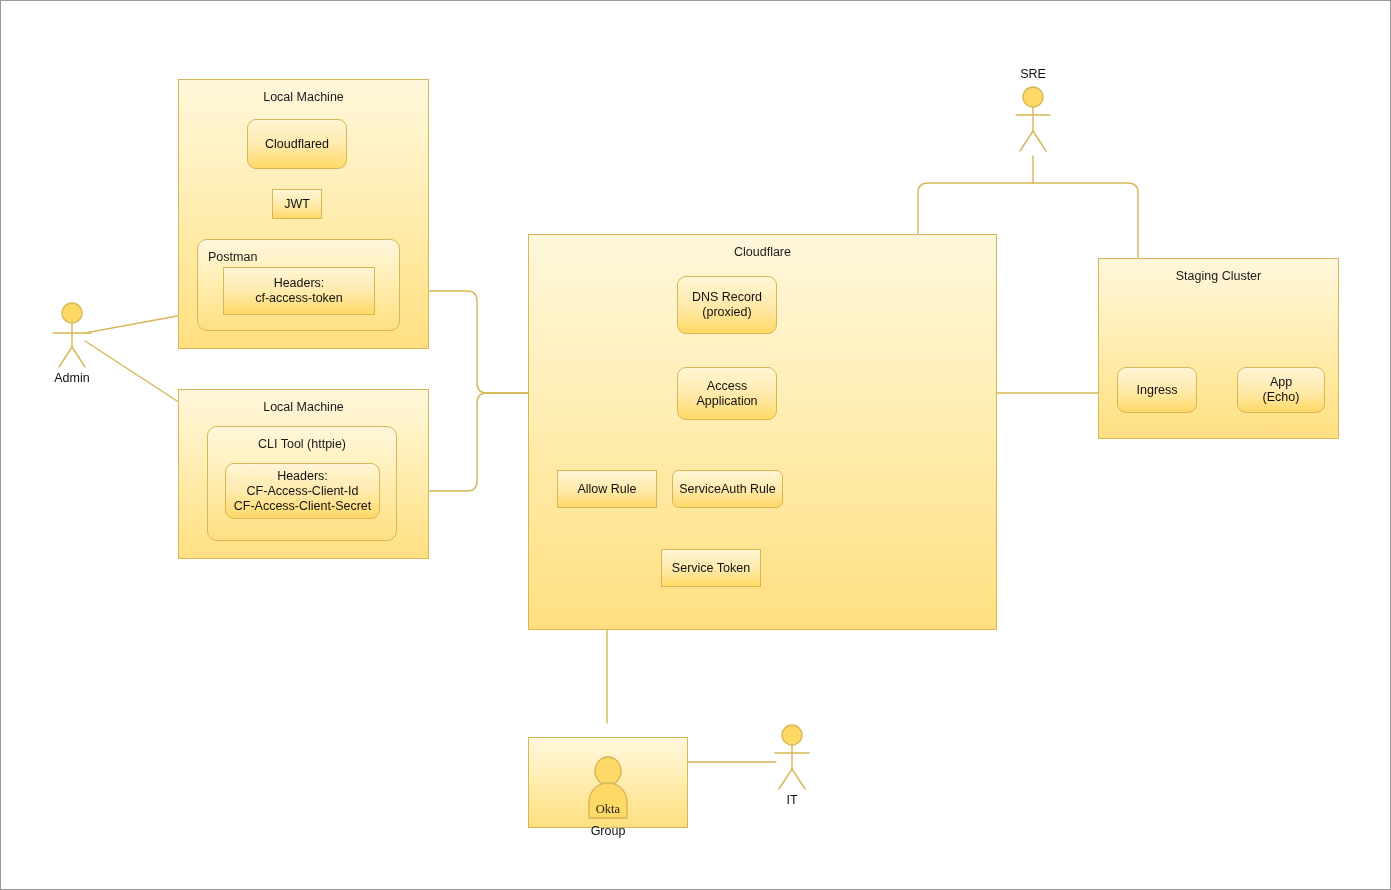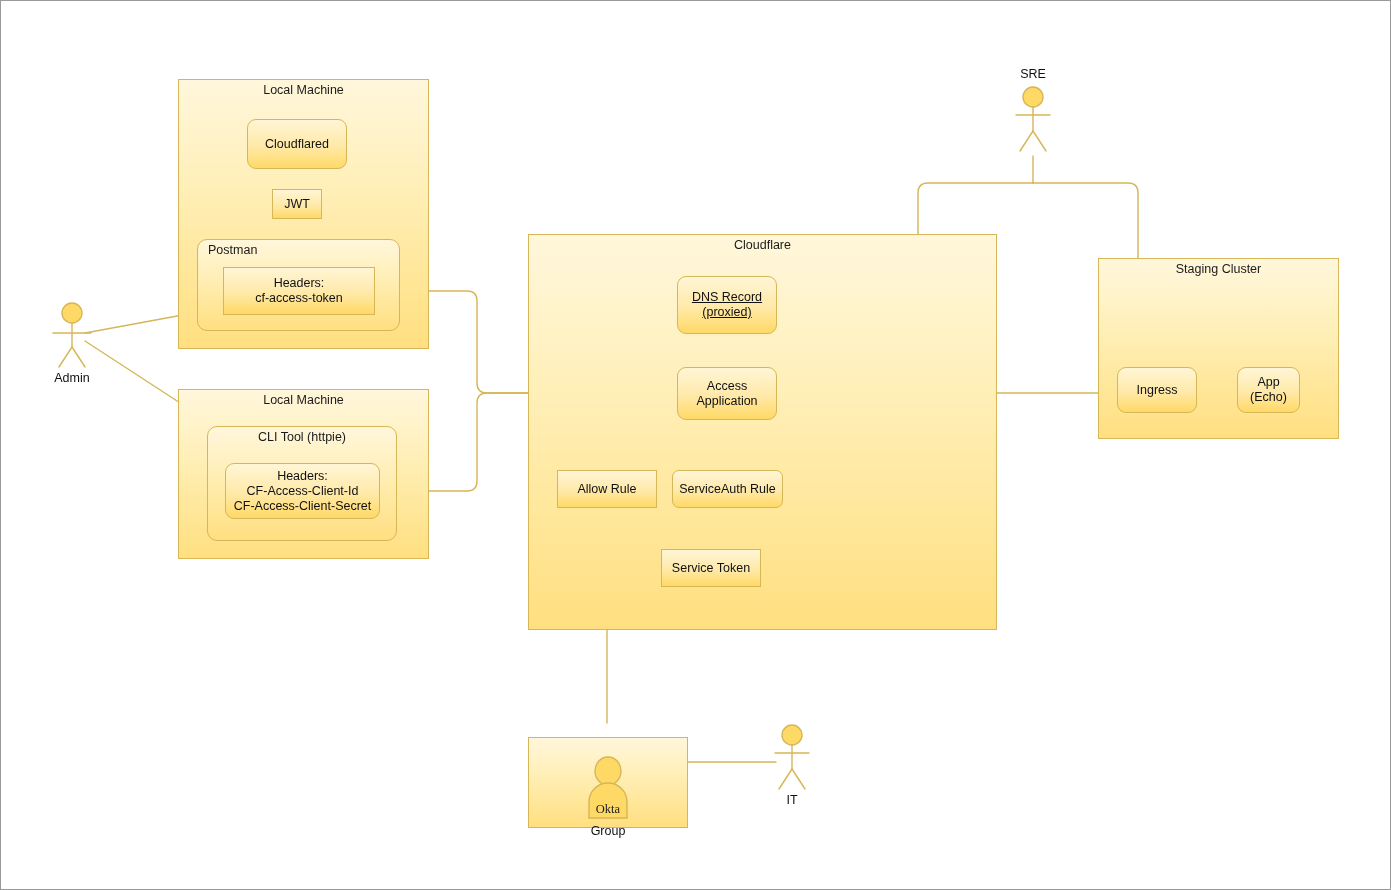--- a/index.html
+++ b/index.html
@@ -6,21 +6,21 @@
   body{font-family:"Liberation Sans","DejaVu Sans",sans-serif;}
   #page{position:relative;width:1391px;height:890px;background:#ffffff;
         box-sizing:border-box;border:1px solid #9a9a9a;overflow:hidden;}
   #canvas{position:absolute;left:8px;top:8px;width:1373px;height:872px;}
   svg#wires{position:absolute;left:0;top:0;width:1391px;height:890px;pointer-events:none;}
 
   
   .cont{position:absolute;box-sizing:border-box;border:1px solid #d6b656;
         background:linear-gradient(180deg,#fff7dc 0%,#ffeeb3 45%,#ffdf80 100%);}
   .cont.rounded{border-radius:10px;}
-  .cont > .ctitle{position:absolute;left:0;right:0;top:2px;text-align:center;
+  .cont > .ctitle{position:absolute;left:0;right:0;top:9px;text-align:center;
         font-size:12.5px;color:#1a1a1a;line-height:16px;}
   .cont > .ctitle.left{text-align:left;left:10px;right:auto;}
   .cont > .cfoot{position:absolute;left:0;right:0;bottom:10px;text-align:center;
         font-size:12.5px;color:#1a1a1a;font-family:Liberation Serif, serif;}
 
   
   .node{position:absolute;box-sizing:border-box;border:1px solid #d6b656;
         background:linear-gradient(180deg,#fff6d6 0%,#ffe9a8 55%,#ffd966 100%);
         display:flex;align-items:center;justify-content:center;text-align:left;
         font-size:12.5px;color:#111;line-height:15px;padding:14px 6px;}
@@ -105,21 +105,21 @@
   <div class="node r" style="left:224px;top:462px;width:155px;height:56px;flex-direction:column;">
     <span>Headers:</span>
     <span>CF-Access-Client-Id</span>
     <span>CF-Access-Client-Secret</span>
   </div>
 
   <div class="cont" style="left:527px;top:233px;width:469px;height:396px;">
     <div class="ctitle">Cloudflare</div>
   </div>
 
-  <div class="node r" style="left:676px;top:275px;width:100px;height:58px;flex-direction:column;text-decoration:underline;">
+  <div class="node r" style="left:676px;top:275px;width:100px;height:58px;flex-direction:column;">
     <span>DNS Record</span>
     <span>(proxied)</span>
   </div>
 
   <div class="node r" style="left:676px;top:366px;width:100px;height:53px;flex-direction:column;">
     <span>Access</span>
     <span>Application</span>
   </div>
 
   <div class="node" style="left:556px;top:469px;width:100px;height:38px;">Allow Rule</div>
@@ -127,21 +127,21 @@
   <div class="node" style="left:671px;top:469px;width:111px;height:38px;border-radius:7px;">ServiceAuth Rule</div>
 
   <div class="node" style="left:660px;top:548px;width:100px;height:38px;">Service Token</div>
 
   <div class="cont" style="left:1097px;top:257px;width:241px;height:181px;">
     <div class="ctitle">Staging Cluster</div>
   </div>
 
   <div class="node r" style="left:1116px;top:366px;width:80px;height:46px;">Ingress</div>
 
-  <div class="node r" style="left:1236px;top:366px;width:63px;height:46px;flex-direction:column;">
+  <div class="node r" style="left:1236px;top:366px;width:88px;height:46px;flex-direction:column;">
     <span>App</span>
     <span>(Echo)</span>
   </div>
 
   <div class="cont" style="left:527px;top:736px;width:160px;height:91px;">
 
     <svg style="position:absolute;left:50%;top:18px;transform:translateX(-50%);" width="52" height="64" viewBox="0 0 52 64" xmlns="http://www.w3.org/2000/svg">
       <ellipse cx="26" cy="15" rx="13" ry="14" fill="#ffd966" stroke="#d6b656" stroke-width="1.4"></ellipse>
       <path d="M7,62 L7,46 a19,19 0 0 1 38,0 L45,62 Z" fill="#ffd966" stroke="#d6b656" stroke-width="1.4"></path>
     </svg>

